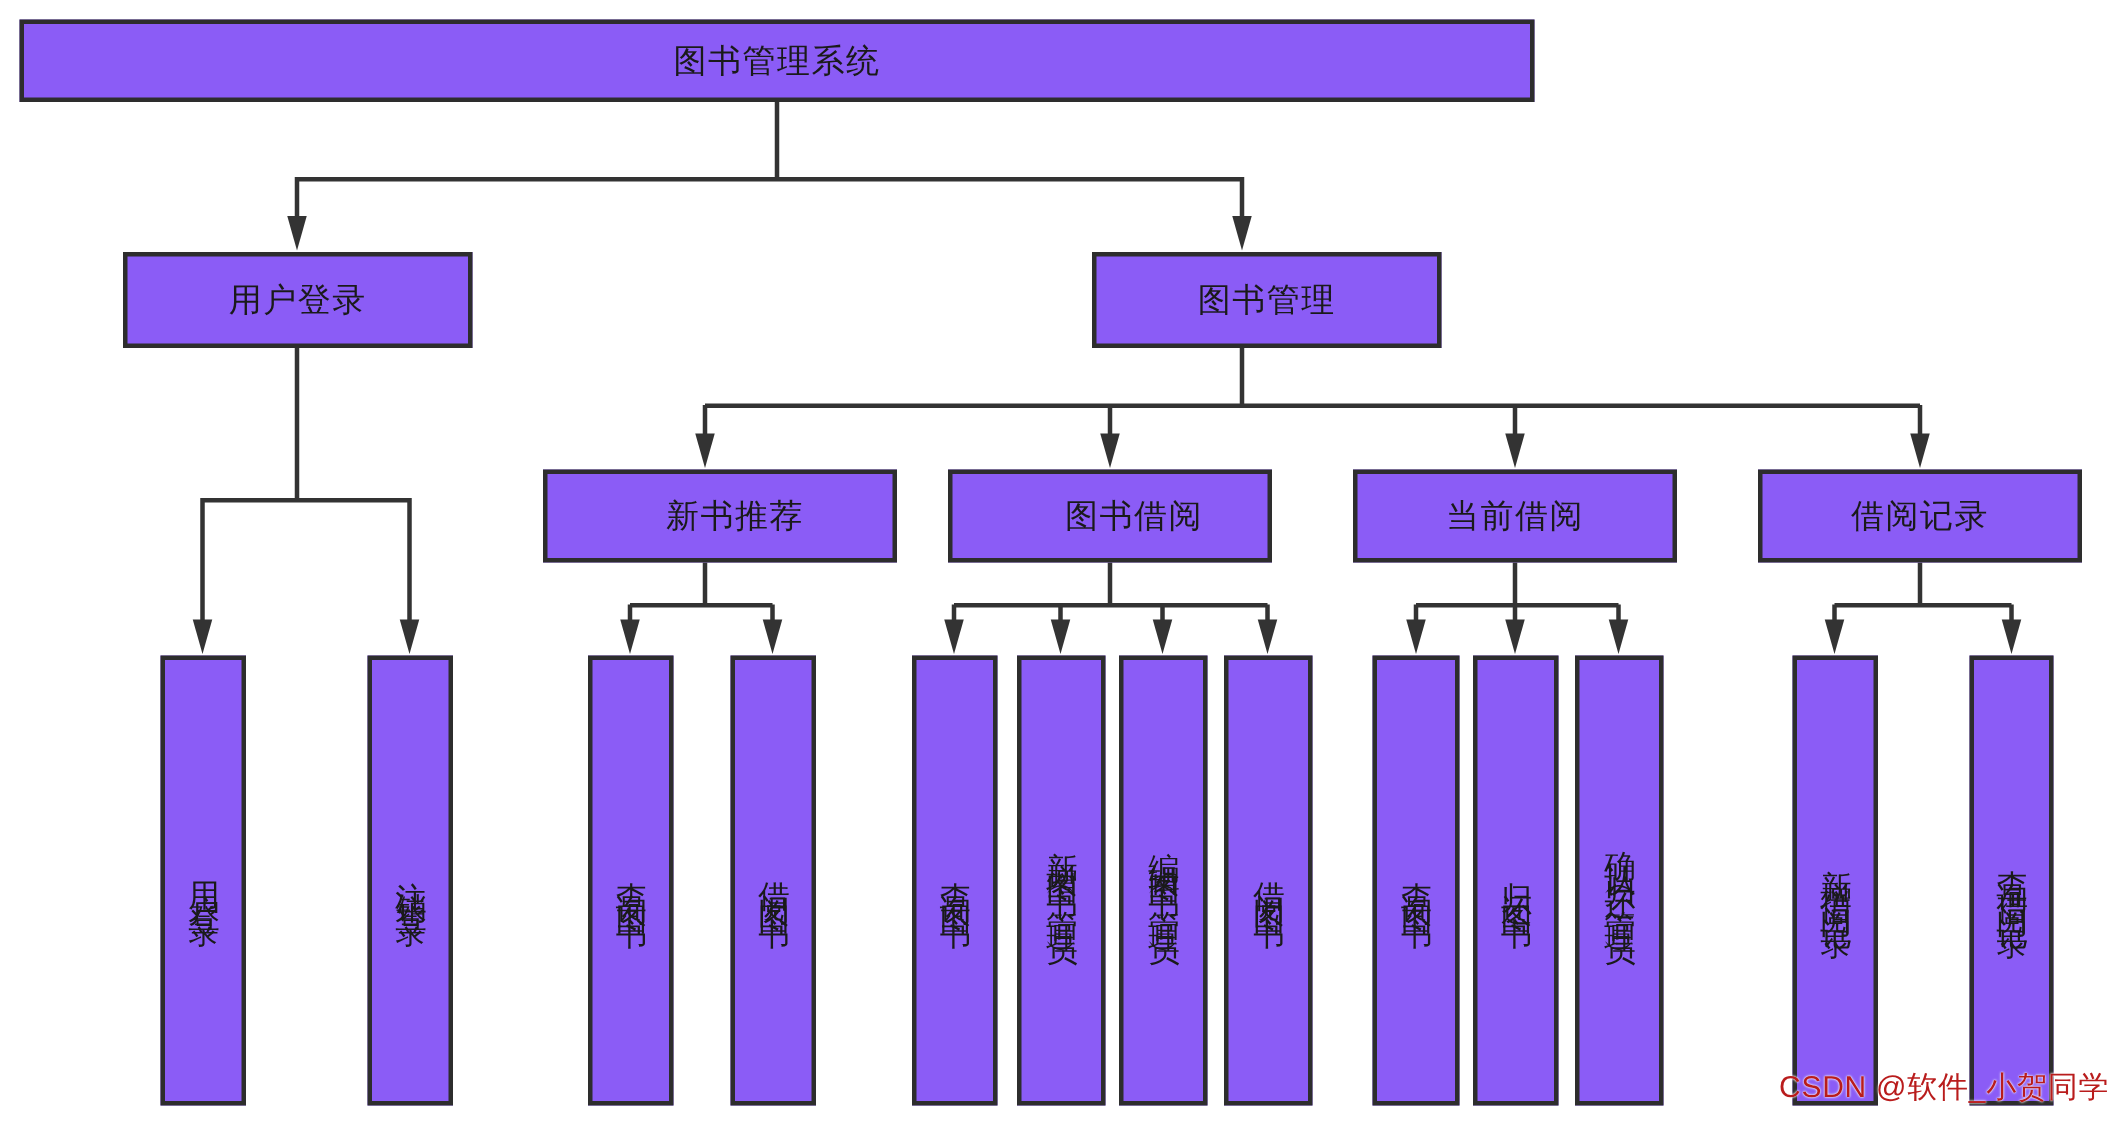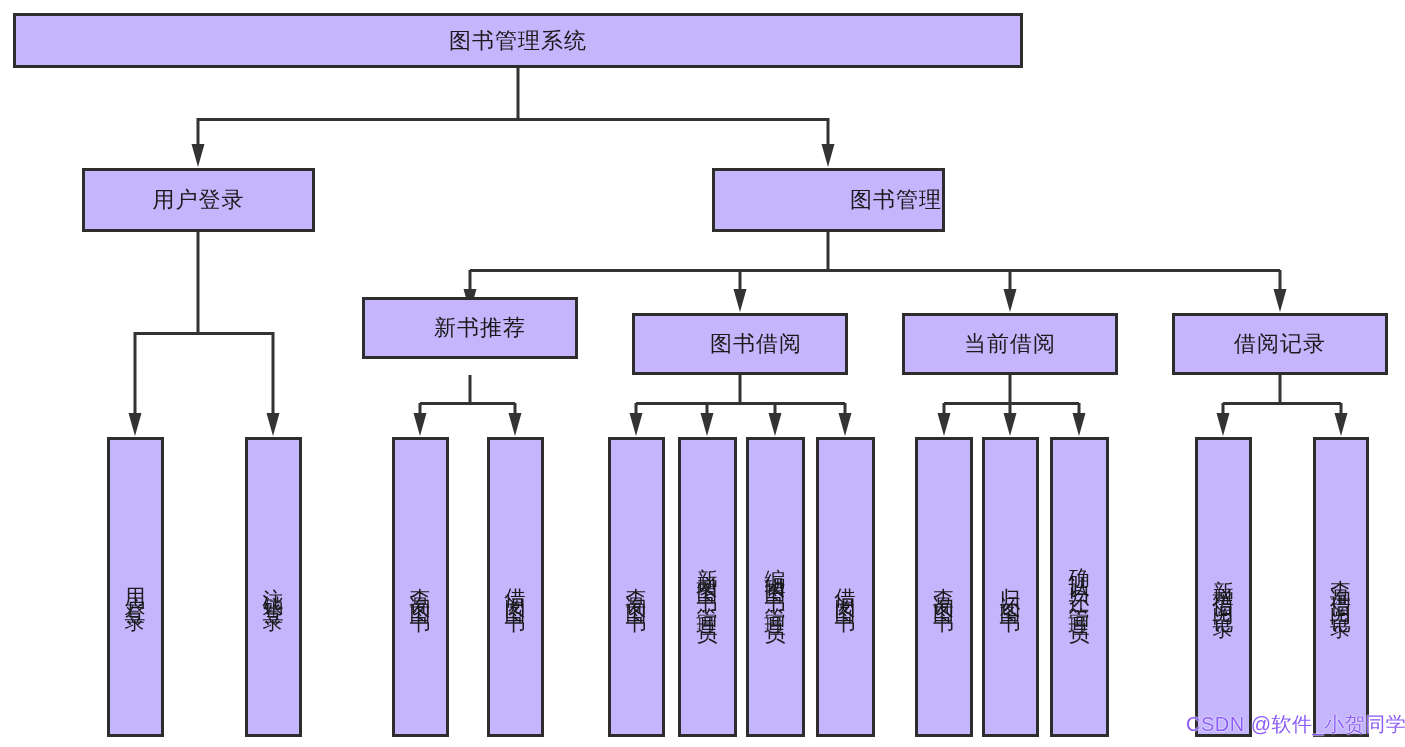--- a/index.html
+++ b/index.html
@@ -9,39 +9,39 @@
     background:#ffffff;
     font-family:"Liberation Sans","DejaVu Sans",sans-serif;
     color:#1a1a1a;
     overflow:hidden;
   }
   #connectors{position:absolute;left:0;top:0;width:1405px;height:747px;}
   .node{
     position:absolute;
     box-sizing:border-box;
     border:3px solid #2d2d2d;
-    background:#c4b5fd;
+    background:#8b5cf6;
     display:flex;
     align-items:center;
     justify-content:center;
     text-align:center;
   }
   .h-node{font-size:22px;letter-spacing:1px;}
   .v-node .vtext{
     writing-mode:vertical-rl;
     text-orientation:upright;
     font-size:21px;
     letter-spacing:0.38em;
     line-height:1;
   }
   .watermark{
     position:absolute;
     left:1186px;top:711px;
     font-size:20px;
-    color:#8b5cf6;
+    color:#b91c1c;
     letter-spacing:0.5px;
     text-shadow:0 0 2px #ffffff,0 0 1px #ffffff;
     white-space:nowrap;
   }
   svg line, svg path{stroke:#333333;stroke-width:3;fill:none;}
   svg polygon{fill:#333333;stroke:none;}
 </style>
 </head>
 <body>
 
@@ -83,25 +83,25 @@
     <polygon points="1334.5,413 1347.5,413 1341,436"></polygon>
   </svg>
 
   <div class="node h-node" style="left:13px;top:13px;width:1010px;height:55px;">
     <span>图书管理系统</span>
   </div>
 
   <div class="node h-node" style="left:82px;top:168px;width:233px;height:64px;">
     <span>用户登录</span>
   </div>
-  <div class="node h-node" style="left:712px;top:168px;width:233px;height:64px;justify-content:flex-end;">
+  <div class="node h-node" style="left:728px;top:168px;width:233px;height:64px;">
     <span>图书管理</span>
   </div>
 
-  <div class="node h-node" style="left:362px;top:297px;width:216px;height:62px;padding-left:20px;">
+  <div class="node h-node" style="left:362px;top:313px;width:236px;height:62px;padding-left:20px;">
     <span>新书推荐</span>
   </div>
   <div class="node h-node" style="left:632px;top:313px;width:216px;height:62px;padding-left:32px;">
     <span>图书借阅</span>
   </div>
   <div class="node h-node" style="left:902px;top:313px;width:216px;height:62px;text-align:center;">
     <span>当前借阅</span>
   </div>
   <div class="node h-node" style="left:1172px;top:313px;width:216px;height:62px;">
     <span>借阅记录</span>

